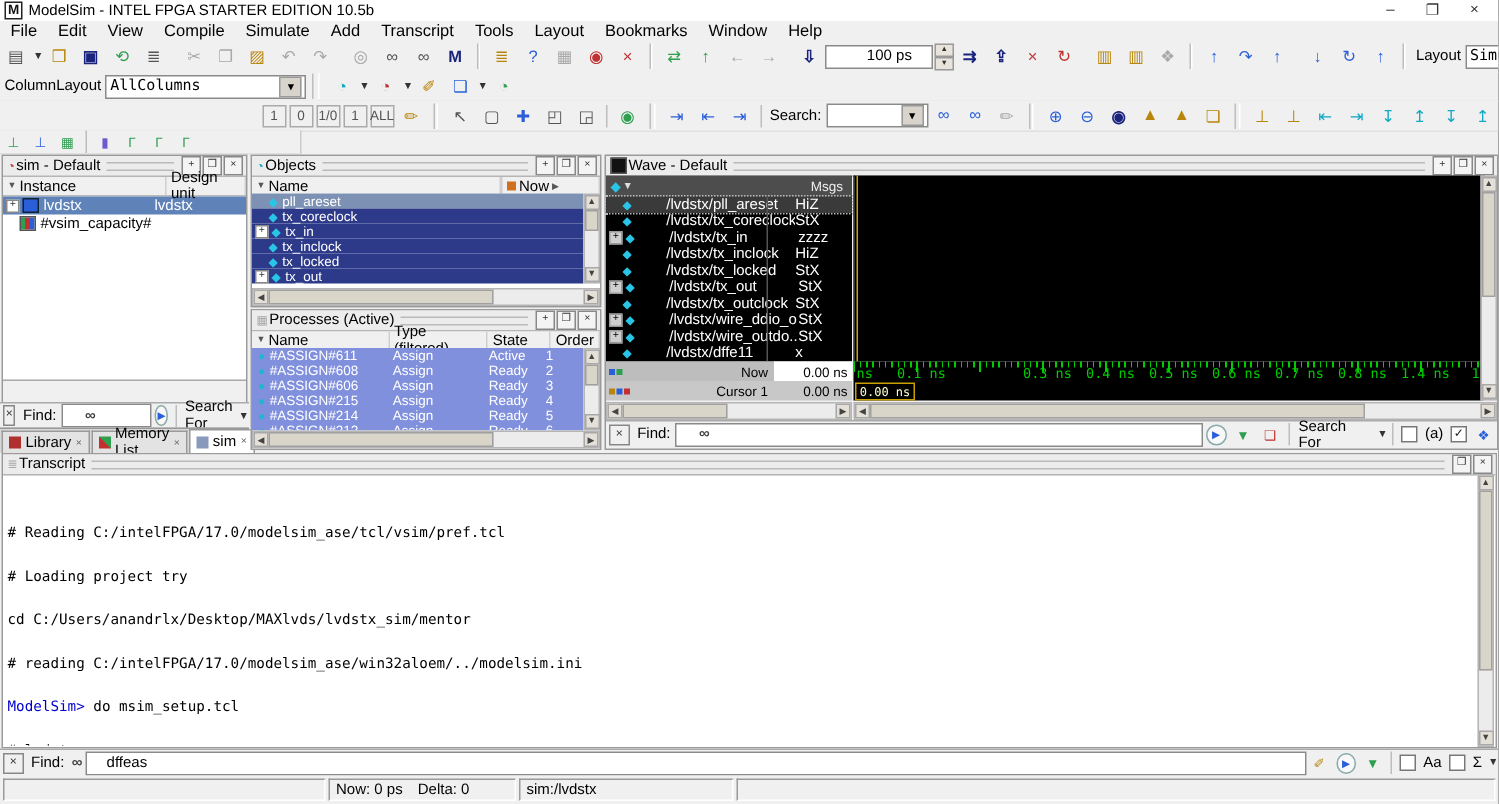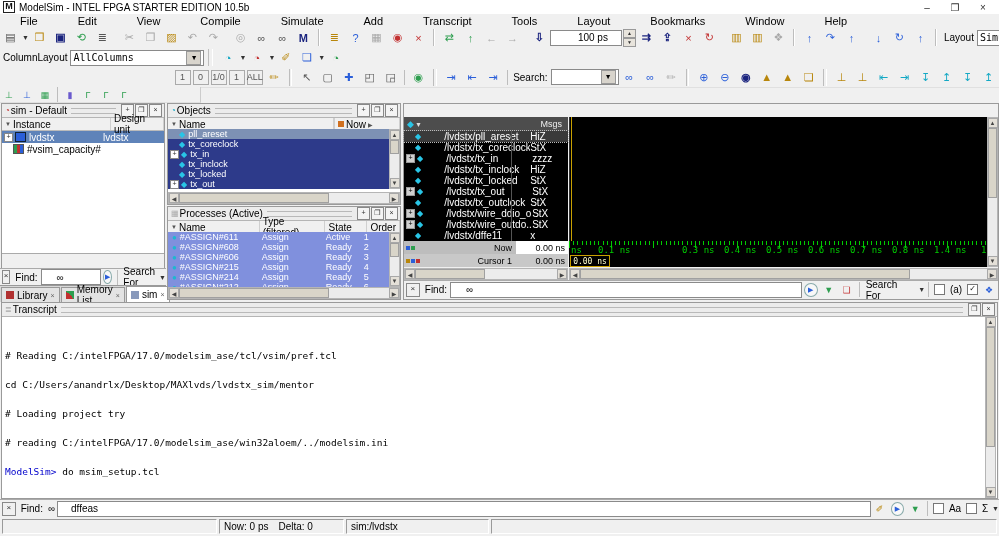--- a/index.html
+++ b/index.html
@@ -8,21 +8,21 @@
   .abs{position:absolute;}
   
   #titlebar{left:0;top:0;width:999px;height:14px;background:#fff;display:flex;align-items:center;}
   #mlogo{width:10px;height:10px;margin:0 4px 0 3px;background:#fff;border:1px solid #222;color:#111;
     font-weight:bold;font-size:9px;line-height:9px;text-align:center;}
   #titletext{font-size:10px;}
   .wctl{width:28px;text-align:center;font-size:10px;color:#333;}
   #winbtns{margin-left:auto;display:flex;margin-right:2px;}
   
   #menubar{left:0;top:14px;width:999px;height:13px;display:flex;align-items:center;background:#f0f0f0;}
-  .mi{padding:0 20px;font-size:11px;}
+  .mi{padding:0 7px;font-size:11px;}
   
   .tbrow{left:0;width:999px;background:#f0f0f0;display:flex;align-items:center;border-bottom:1px solid #e0e0e0;}
   .tb{height:17px;min-width:17px;display:inline-flex;align-items:center;justify-content:center;
      font-size:11px;color:#555;margin:0 1px;border:1px solid transparent;}
   .tb.small{height:13px;min-width:14px;font-size:9px;}
   .sep{width:1px;height:15px;background:#bdbdbd;margin:0 3px;}
   .dsep{width:3px;height:17px;border-left:1px solid #bdbdbd;border-right:1px solid #fff;margin:0 4px;}
   .c-green{color:#2e9e4f;} .c-red{color:#c23030;} .c-blue{color:#2b5fd9;}
   .c-gold{color:#b8860b;} .c-navy{color:#1a237e;font-weight:bold;} .c-gray{color:#a8a8a8;}
   .c-teal{color:#13a8c4;} .c-purple{color:#6a5acd;}
@@ -464,20 +464,28 @@
       <span class="sarr" style="margin-top:auto;">▼</span>
     </div>
     <div class="abs sbh" style="left:0;bottom:0;width:232px;">
       <span class="sarr">◀</span>
       <span class="sthumb" style="height:10px;width:150px;"></span>
       <span class="sarr" style="margin-left:auto;">▶</span>
     </div>
   </div>
 
   <div class="panel" id="wavepanel" style="left:403px;top:103px;width:596px;height:197px;background:#f0f0f0;">
+    <div class="phead">
+      <span class="hicon" style="width:9px;height:9px;background:#111;border:1px solid #555;display:inline-block;"></span>
+      <span>Wave - Default</span>
+      <span class="grip"></span>
+      <span class="pbtn">+</span>
+      <span class="pbtn">❐</span>
+      <span class="pbtn">×</span>
+    </div>
 
     <div class="abs" style="left:0;top:13px;width:164px;height:14px;background:#4d4d4d;display:flex;align-items:center;">
       <span style="color:#29c5e6;font-size:9px;margin-left:3px;">◆</span>
       <span class="drop" style="color:#ddd;">▼</span>
       <span style="margin-left:auto;margin-right:6px;color:#eee;font-size:9px;">Msgs</span>
     </div>
 
     <div class="abs" style="left:0;top:27px;width:164px;height:110px;background:#000;">
       <div class="wrow wsel">
         <span class="wspace"></span>
@@ -627,22 +635,22 @@
     <div class="phead">
       <span class="hicon c-gray">≣</span>
       <span>Transcript</span>
       <span class="grip"></span>
       <span class="pbtn">❐</span>
       <span class="pbtn">×</span>
     </div>
     <div id="transbody" style="position:absolute;left:3px;top:13px;right:14px;bottom:1px;">
       <div style="margin-top:-4px;">
         <div class="tl"><span class="tp"></span><span># Reading C:/intelFPGA/17.0/modelsim_ase/tcl/vsim/pref.tcl</span></div>
+        <div class="tl"><span class="tp"></span><span># Loading project try</span></div>
         <div class="tl"><span class="tp"></span><span>cd C:/Users/anandrlx/Desktop/MAXlvds/lvdstx_sim/mentor</span></div>
-        <div class="tl"><span class="tp"></span><span># Loading project try</span></div>
         <div class="tl"><span class="tp"></span><span># reading C:/intelFPGA/17.0/modelsim_ase/win32aloem/../modelsim.ini</span></div>
         <div class="tl"><span class="tp">ModelSim&gt;</span><span> do msim_setup.tcl</span></div>
         <div class="tl"><span class="tp"></span><span># lvdstx</span></div>
         
         
         
         
         
         
         

